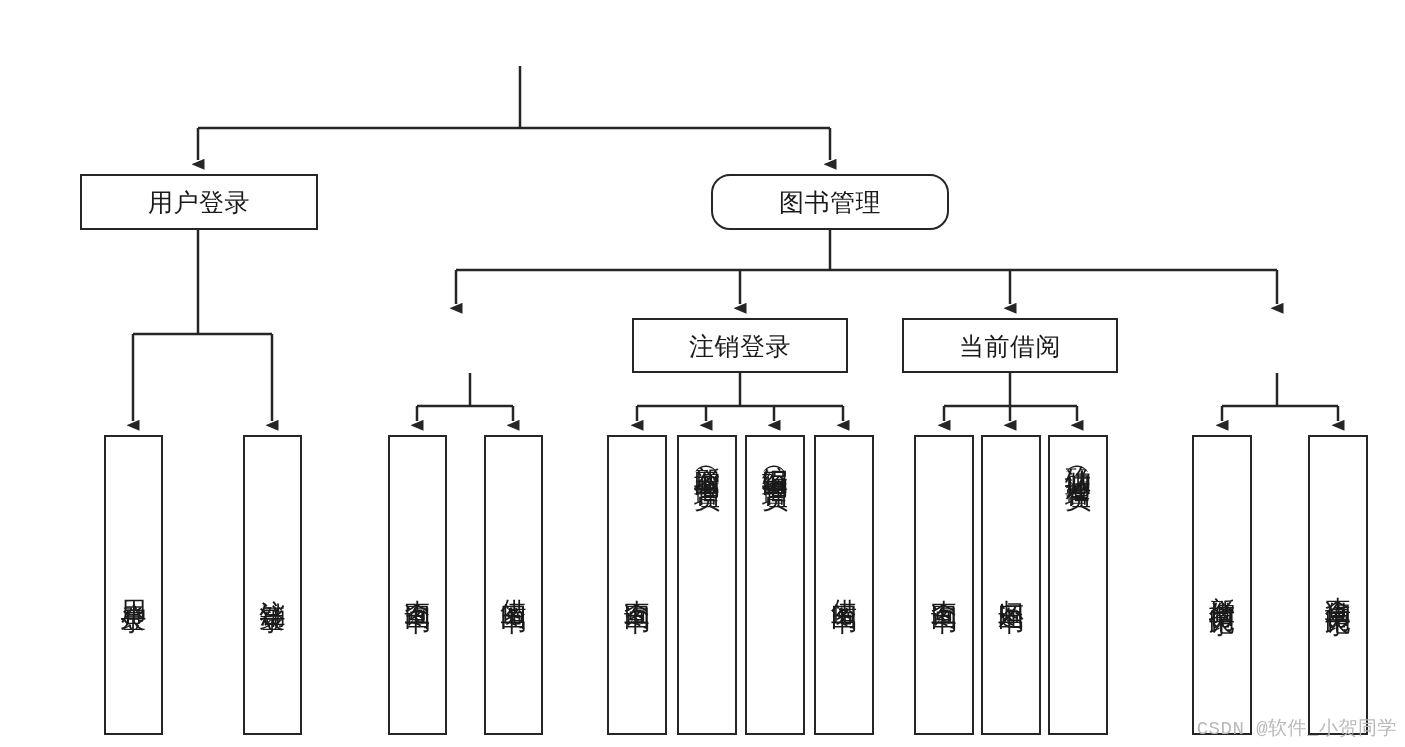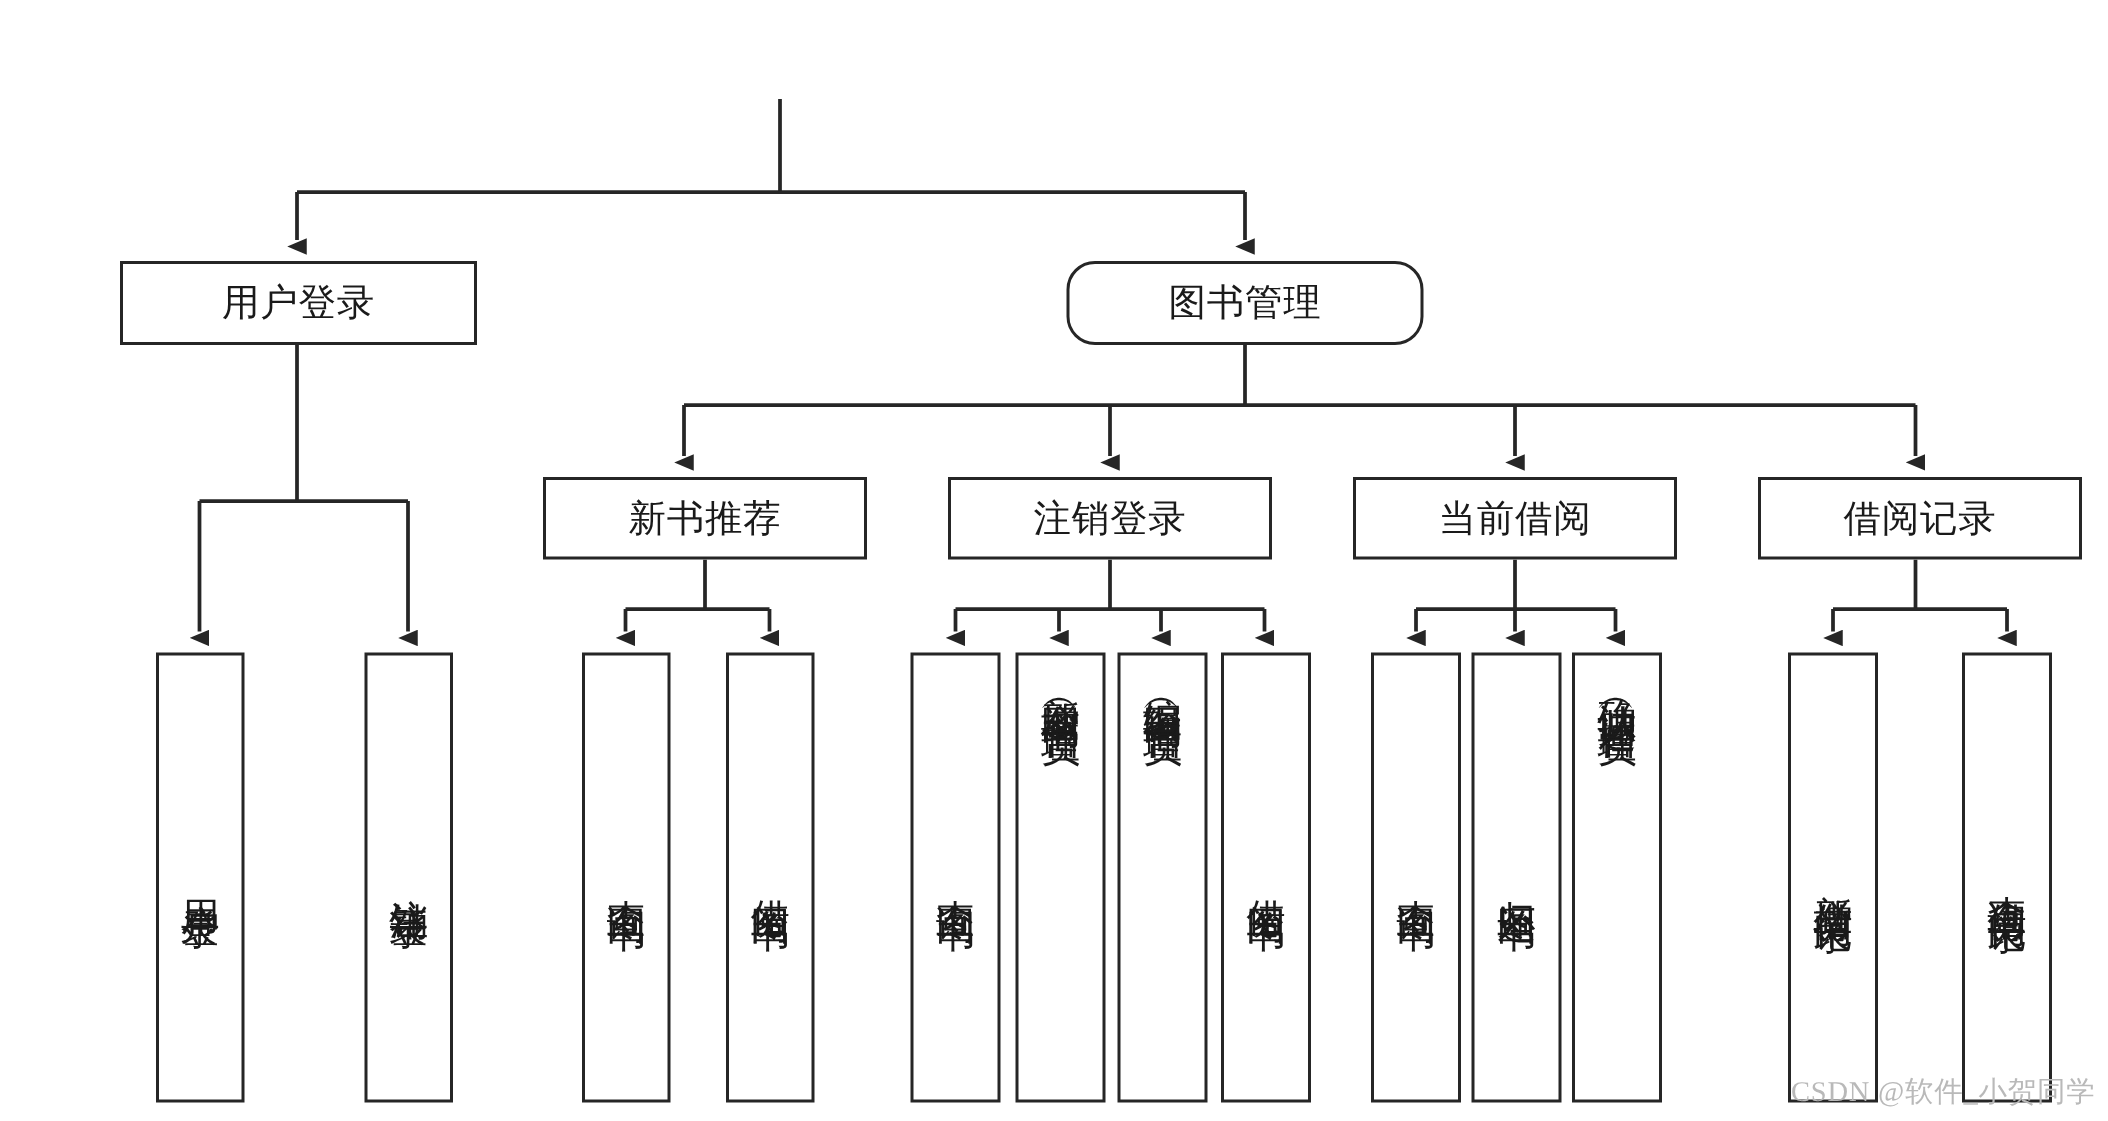--- a/index.html
+++ b/index.html
@@ -63,21 +63,21 @@
     padding-top: 0;
   }
   #watermark {
     position: absolute;
     right: 8px;
     bottom: 6px;
     font-size: 19px;
     color: #b9b9b9;
     letter-spacing: 0.5px;
     white-space: nowrap;
-    font-family: Liberation Serif, serif;
+    font-family: Liberation Mono, monospace;
   }
 </style>
 </head>
 <body>
 
 <div id="diagram-root">
 
   <svg class="edges" viewBox="0 0 1405 747" xmlns="http://www.w3.org/2000/svg">
     <defs>
       <marker id="arrow" markerWidth="11" markerHeight="13" refX="1.2" refY="6.5" orient="auto" markerUnits="userSpaceOnUse">
@@ -132,31 +132,25 @@
   </svg>
 
 
   <div class="node horizontal" style="left:80px;top:174px;width:238px;height:56px;">
     <span class="label">用户登录</span>
   </div>
   <div class="node horizontal" style="left:711px;top:174px;width:238px;height:56px;border-radius:19px;">
     <span class="label">图书管理</span>
   </div>
 
-  <div class="node horizontal" style="left:362px;top:318px;width:216px;height:55px;">
-    <span class="label">新书推荐</span>
-  </div>
   <div class="node horizontal" style="left:632px;top:318px;width:216px;height:55px;">
     <span class="label">注销登录</span>
   </div>
   <div class="node horizontal" style="left:902px;top:318px;width:216px;height:55px;">
     <span class="label">当前借阅</span>
-  </div>
-  <div class="node horizontal" style="left:1172px;top:318px;width:216px;height:55px;">
-    <span class="label">借阅记录</span>
   </div>
 
   <div class="node vertical centered" style="left:104px;top:435px;width:59px;height:300px;">
     <span class="label">用户登录</span>
   </div>
   <div class="node vertical centered" style="left:243px;top:435px;width:59px;height:300px;">
     <span class="label">注销登录</span>
   </div>
 
   <div class="node vertical centered" style="left:388px;top:435px;width:59px;height:300px;">

